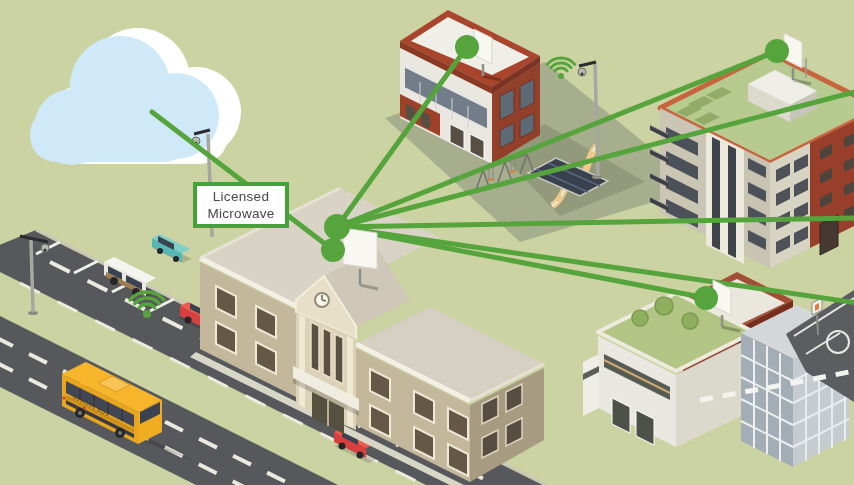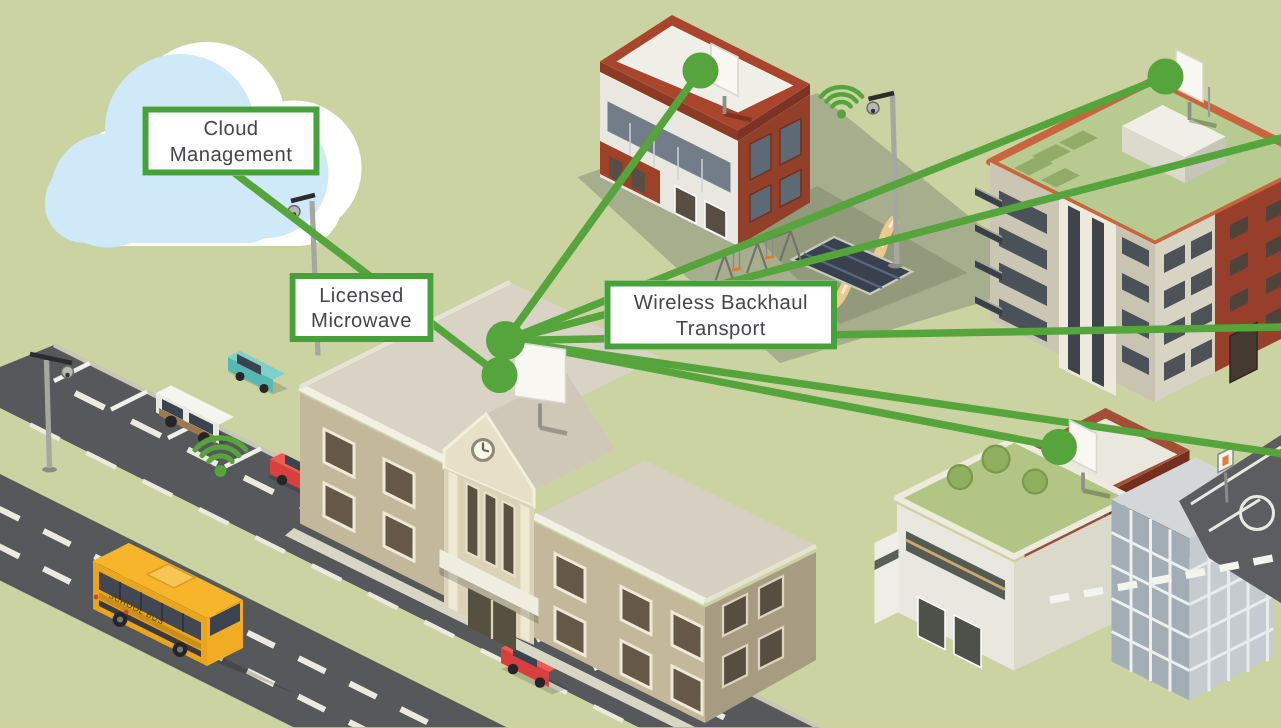--- a/index.html
+++ b/index.html
@@ -414,16 +414,14 @@
         <line x1="793" y1="68" x2="793" y2="80" stroke="#8f8f8a" stroke-width="2.5"></line>
         <polygon points="784,33 802,42 802,68 784,59" fill="#f8f7f2" stroke="#d8d6ca" stroke-width="1"></polygon>
         <circle cx="777" cy="51" r="12" fill="#55a43c"></circle>
         <line x1="722" y1="327" x2="740" y2="331" stroke="rgba(0,0,0,0.25)" stroke-width="3"></line>
         <line x1="722" y1="315" x2="722" y2="327" stroke="#8f8f8a" stroke-width="2.5"></line>
         <polygon points="713,280 731,289 731,315 713,306" fill="#f8f7f2" stroke="#d8d6ca" stroke-width="1"></polygon>
         <circle cx="706" cy="298" r="12" fill="#55a43c"></circle>
       </g>
 </svg>
 
-<div class="label" style="left:95px;top:71px;width:118px;height:46px;">Cloud Management</div>
 <div class="label" style="left:193px;top:182px;width:96px;height:46px;">Licensed Microwave</div>
-<div class="label" style="left:403px;top:187px;width:155px;height:46px;">Wireless Backhaul Transport</div>
 </div>
 
 </body></html>

